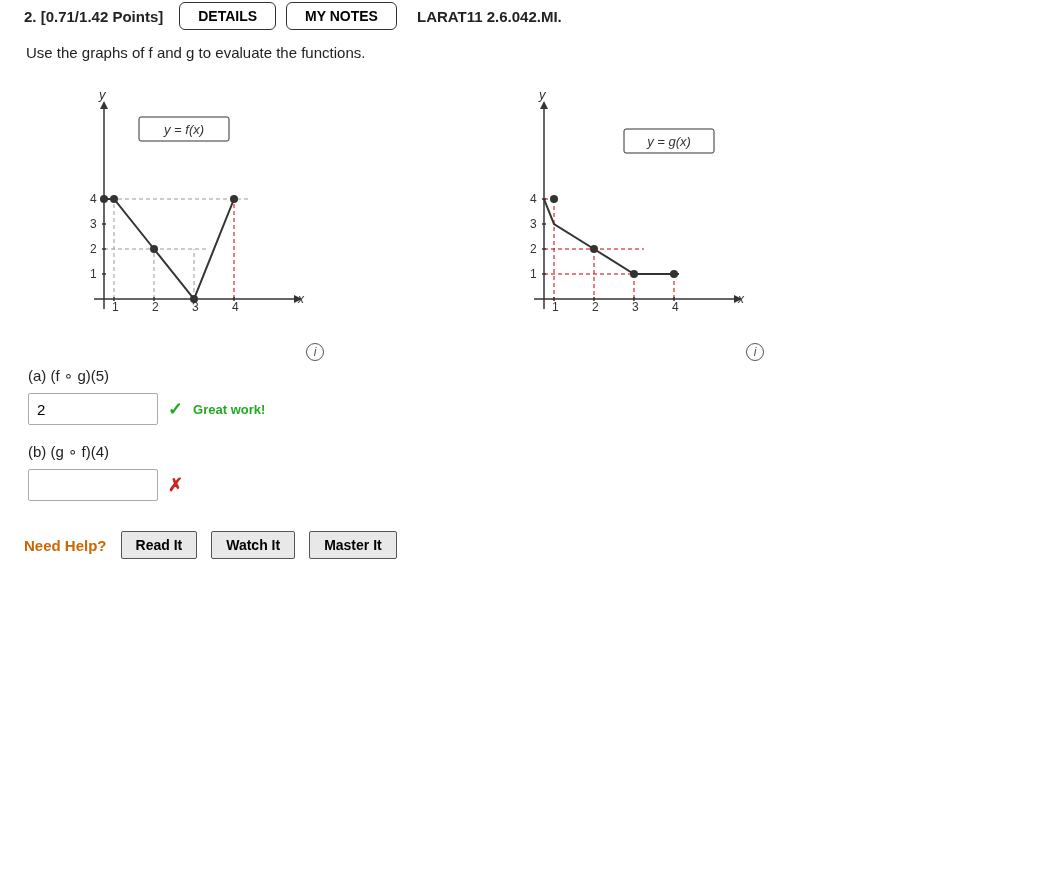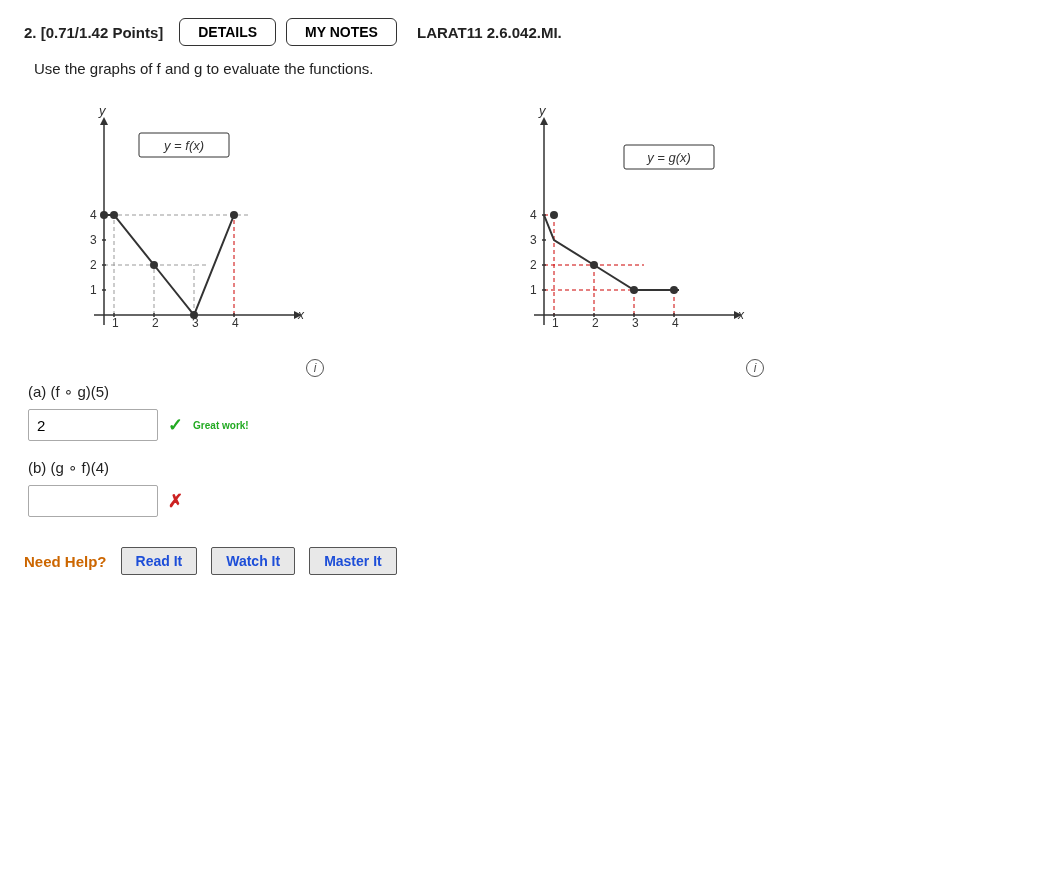--- a/index.html
+++ b/index.html
@@ -6,21 +6,21 @@
     body {
       font-family: Arial, sans-serif;
       background: #f5f5f5;
       font-size: 15px;
       color: #222;
     }
     .page {
       width: 1037px;
       min-height: 890px;
       background: #fff;
-      padding: 18px 24px;
+      padding: 2px 24px;
     }
     .header-row {
       display: flex;
       align-items: center;
       gap: 10px;
       margin-bottom: 14px;
     }
     .points-label {
       font-weight: bold;
       font-size: 15px;
@@ -36,21 +36,21 @@
       border-radius: 6px;
     }
     .problem-id {
       font-weight: bold;
       font-size: 15px;
       margin-left: 10px;
     }
     .instructions {
       font-size: 15px;
       margin-bottom: 18px;
-      margin-left: 10px;
+      margin-left: 2px;
     }
     .graphs-row {
       display: flex;
       gap: 60px;
       align-items: flex-start;
       margin-bottom: 28px;
       margin-left: 30px;
     }
     .graph-container {
       display: flex;
@@ -102,42 +102,42 @@
       font-weight: bold;
     }
     .x-icon {
       color: #cc2222;
       font-size: 18px;
       font-weight: bold;
     }
     .great-work {
       color: #22aa22;
       font-weight: bold;
-      font-size: 10px;
+      font-size: 13px;
     }
     .need-help-row {
       display: flex;
       align-items: center;
       gap: 14px;
       margin-top: 30px;
     }
     .need-help-label {
       color: #cc6600;
       font-weight: bold;
       font-size: 15px;
     }
     .help-btn {
       border: 1.5px solid #555;
       background: #e8e8e8;
       padding: 5px 14px;
       font-size: 14px;
       font-weight: bold;
       cursor: pointer;
       border-radius: 2px;
-      color: #1d4ed8;
+      color: #000000;
     }
     
     svg text {
       font-family: Arial, sans-serif;
     }
     .graph-label-box {
       fill: white;
       stroke: #333;
       stroke-width: 1;
     }

